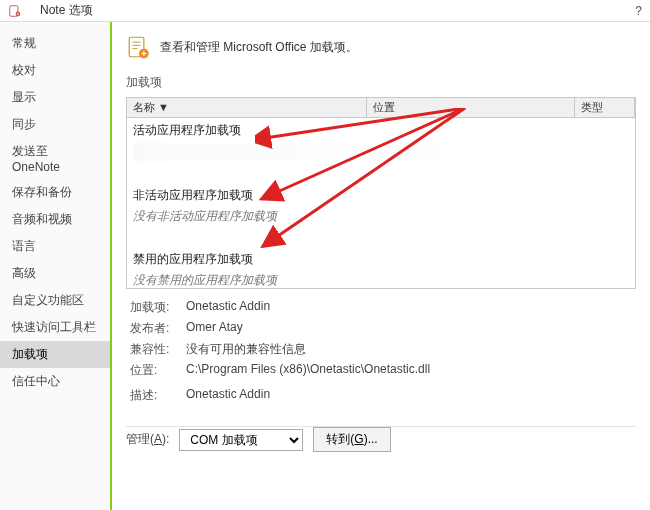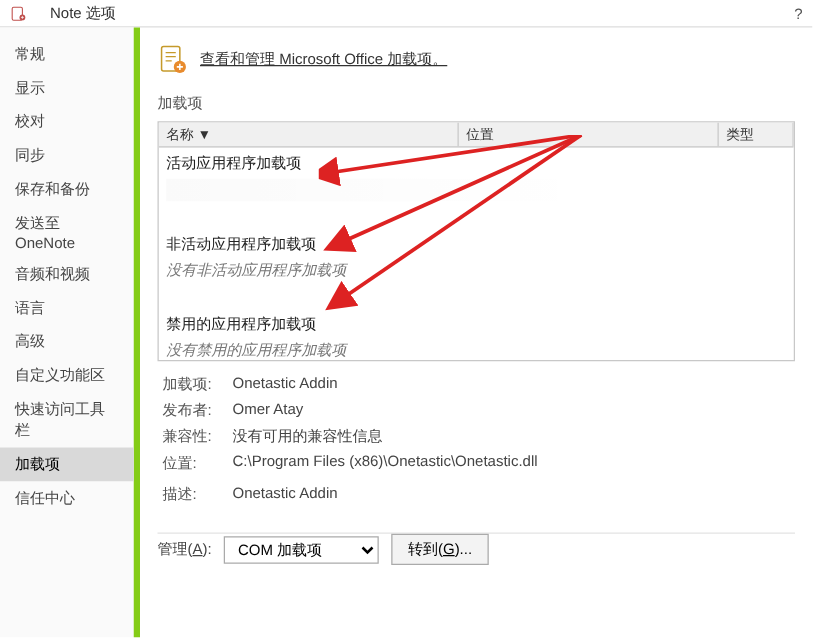--- a/index.html
+++ b/index.html
@@ -28,21 +28,21 @@
       margin-left: auto;
       color: #555;
       cursor: pointer;
     }
     .main {
       display: flex;
       height: calc(100% - 22px);
     }
     .sidebar {
       width: 112px;
-      border-right: 5px solid #84cc16;
+      border-right: 2px solid #84cc16;
       padding-top: 8px;
       background: #fafafa;
     }
     .sidebar-item {
       padding: 5px 12px;
       cursor: pointer;
       color: #444;
       font-size: 12px;
     }
     .sidebar-item.selected {
@@ -53,21 +53,20 @@
       flex: 1;
       display: flex;
       flex-direction: column;
       padding: 12px 14px 0 14px;
       position: relative;
     }
     .header-row {
       display: flex;
       align-items: center;
       margin-bottom: 14px;
-      text-decoration: underline;
     }
     .header-icon {
       width: 26px; height: 26px;
       margin-right: 8px;
     }
     .header-title { font-size: 12px; color: #333; }
     .section-label {
       color: #555;
       font-size: 12px;
       margin-bottom: 6px;
@@ -165,25 +164,25 @@
     <circle cx="17" cy="17" r="4" fill="#c0504d"></circle>
     <path d="M15 17h4M17 15v4" stroke="#fff" stroke-width="1"></path>
   </svg>
   <span>Note 选项</span>
   <span class="help">?</span>
 </div>
 
 <div class="main">
   <div class="sidebar">
     <div class="sidebar-item">常规</div>
+    <div class="sidebar-item">校对</div>
     <div class="sidebar-item">显示</div>
-    <div class="sidebar-item">校对</div>
     <div class="sidebar-item">同步</div>
+    <div class="sidebar-item">发送至 OneNote</div>
     <div class="sidebar-item">保存和备份</div>
-    <div class="sidebar-item">发送至 OneNote</div>
     <div class="sidebar-item">音频和视频</div>
     <div class="sidebar-item">语言</div>
     <div class="sidebar-item">高级</div>
     <div class="sidebar-item">自定义功能区</div>
     <div class="sidebar-item">快速访问工具栏</div>
     <div class="sidebar-item selected">加载项</div>
     <div class="sidebar-item">信任中心</div>
   </div>
 
   <div class="content">

